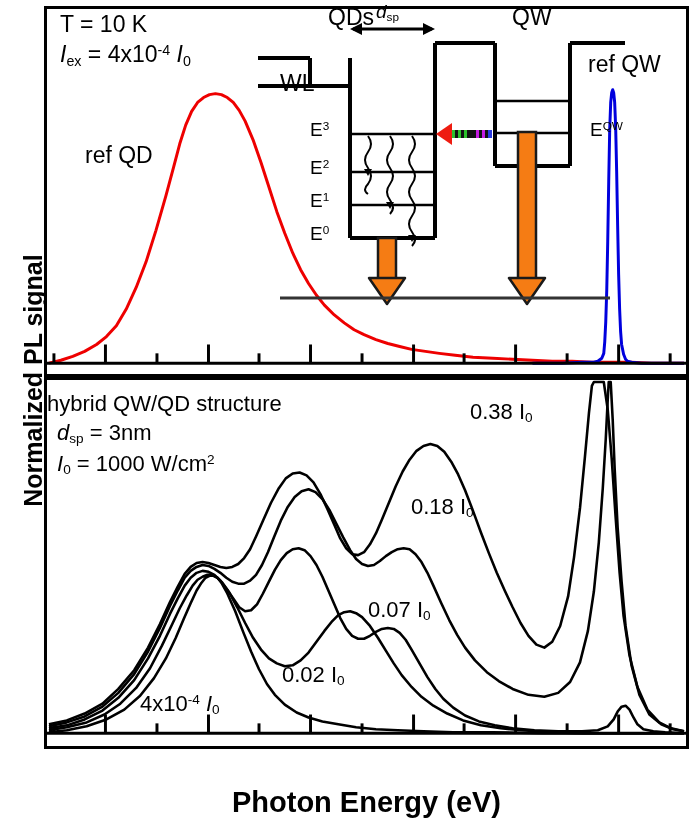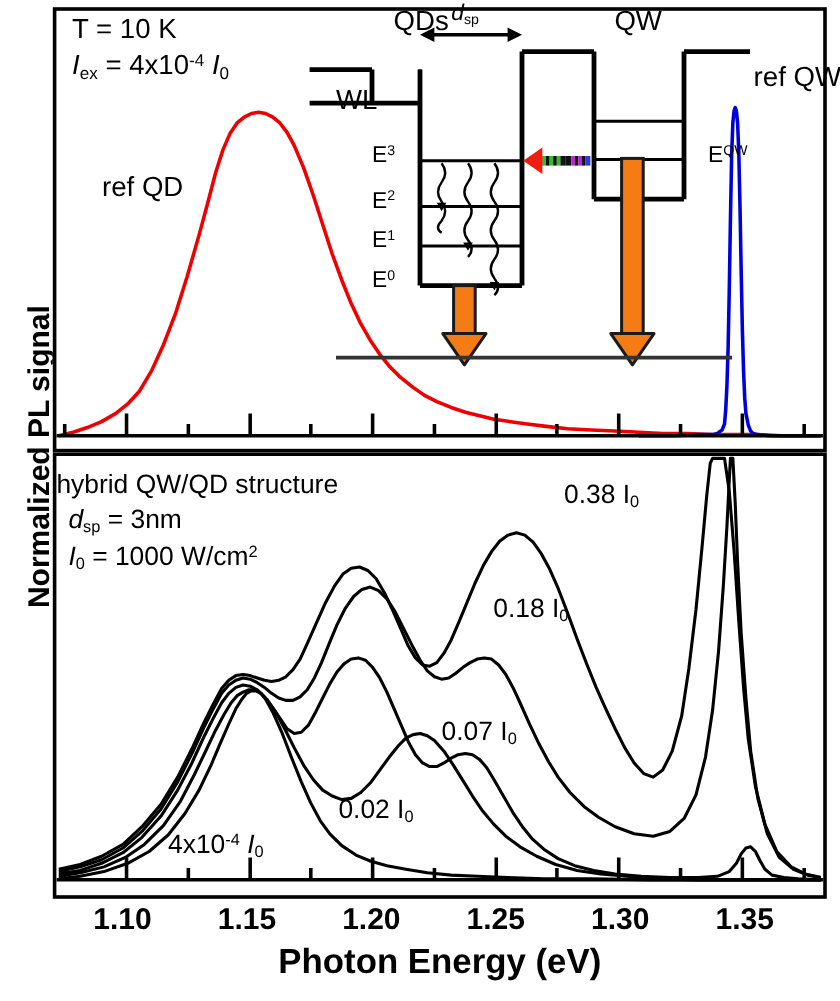--- a/index.html
+++ b/index.html
@@ -32,21 +32,21 @@
   .f22{font-size:23px;}
   .f21{font-size:22px;}
   .it{font-style:italic;}
   sub{font-size:0.62em;font-weight:normal;vertical-align:-0.25em;}
   sup{font-size:0.62em;vertical-align:0.52em;}
   .itsub sub{font-style:normal;}
 
   #ann-T   {left:60px;  top:12px;}
   #ann-Iex {left:60px;  top:42px;}
   #ann-refQD{left:85px; top:143px;}
-  #ann-refQW{left:588px;top:52px;margin-left:40px;}
+  #ann-refQW{left:588px;top:52px;}
 
   #ann-hybrid{left:47px; top:392px;}
   #ann-dsp   {left:57px; top:421px;}
   #ann-I0    {left:57px; top:452px;}
 
   #ann-c038{left:470px;top:400px;}
   #ann-c018{left:411px;top:495px;}
   #ann-c007{left:368px;top:598px;}
   #ann-c002{left:282px;top:663px;}
   #ann-c4e4{left:140px;top:692px;}
@@ -313,23 +313,15 @@
   <div class="ann f21" id="ann-c007">
     <span>0.07 I</span><sub>0</sub>
   </div>
   <div class="ann f21" id="ann-c002">
     <span>0.02 I</span><sub>0</sub>
   </div>
   <div class="ann f21" id="ann-c4e4">
     <span>4x10</span><sup>-4</sup><span class="it"> I</span><sub>0</sub>
   </div>
 
-  <div id="xticklabels">
-      <span style="left: 58.0707px;">1.10</span>
-      <span style="left: 161.768px;">1.15</span>
-      <span style="left: 265.466px;">1.20</span>
-      <span style="left: 369.164px;">1.25</span>
-      <span style="left: 472.862px;">1.30</span>
-      <span style="left: 576.559px;">1.35</span>
-    </div>
   <div id="xlabel">Photon Energy (eV)</div>
 
 </div>
 
 </body></html>

